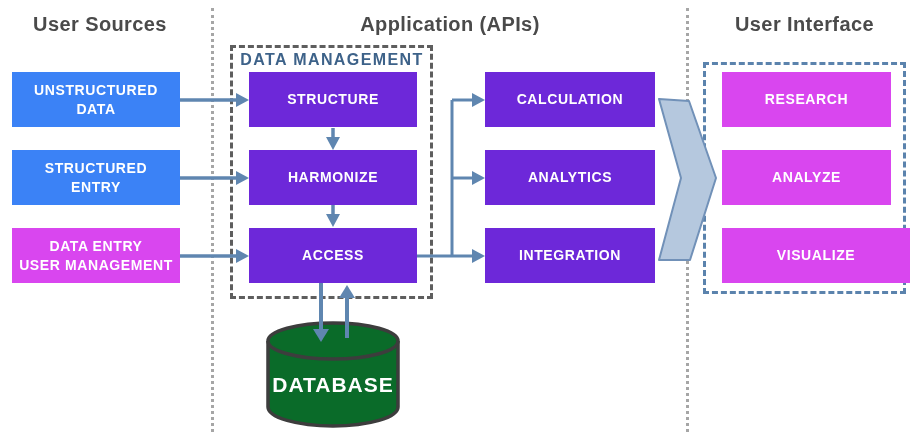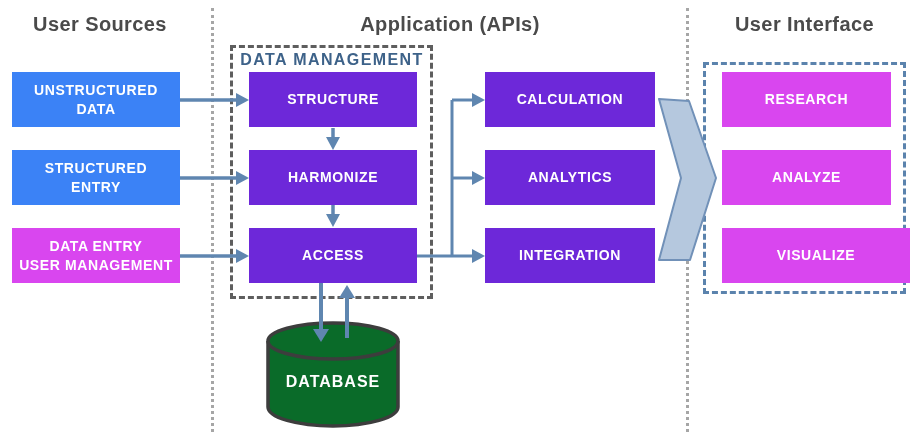--- a/index.html
+++ b/index.html
@@ -26,21 +26,21 @@
   .navy   { background:#6d28d9; }
   .frame  { position:absolute; z-index:1; box-sizing:border-box; }
   .frame.gray { border:3px dashed #5e5e5e; }
   .frame.bluez { border:3px dashed #5b83ad; }
   .dm-label {
     position:absolute; left:234px; top:51px; width:196px; text-align:center;
     color:#3d6289; font-weight:bold; font-size:16px; letter-spacing:1.4px; z-index:1;
   }
   .db-label {
     position:absolute; left:268px; top:373px; width:130px; text-align:center;
-    color:#ffffff; font-weight:bold; font-size:16px; letter-spacing:1px; z-index:3;
+    color:#ffffff; font-weight:bold; font-size:21px; letter-spacing:1px; z-index:3;
   }
   .layer {
     position:absolute; left:0; top:0; z-index:2; pointer-events:none;
   }
 </style>
 </head>
 <body>
 
 <div class="canvas">
 

